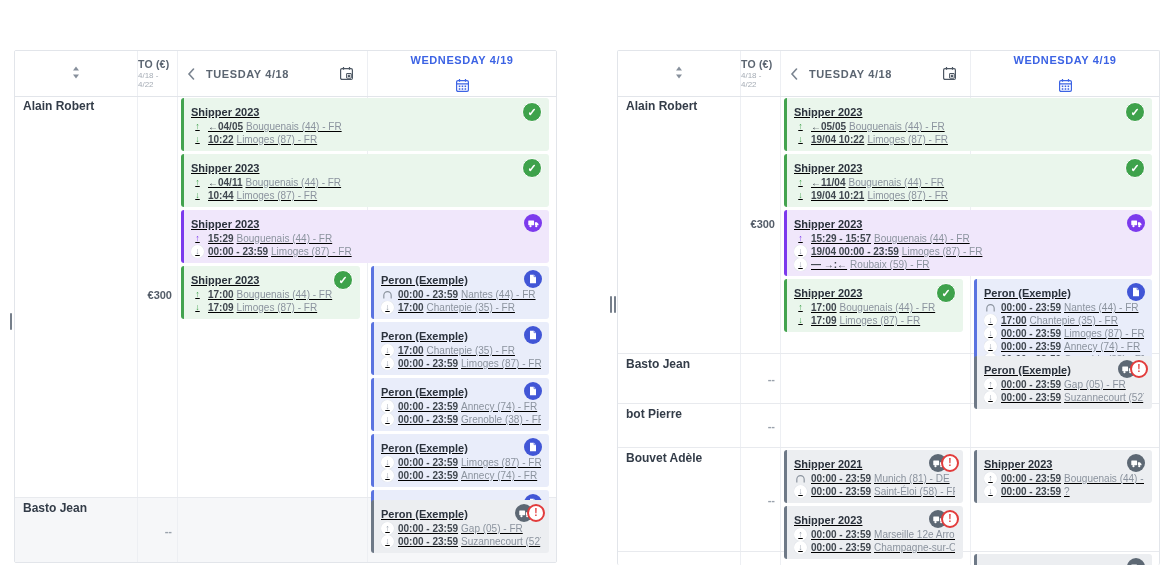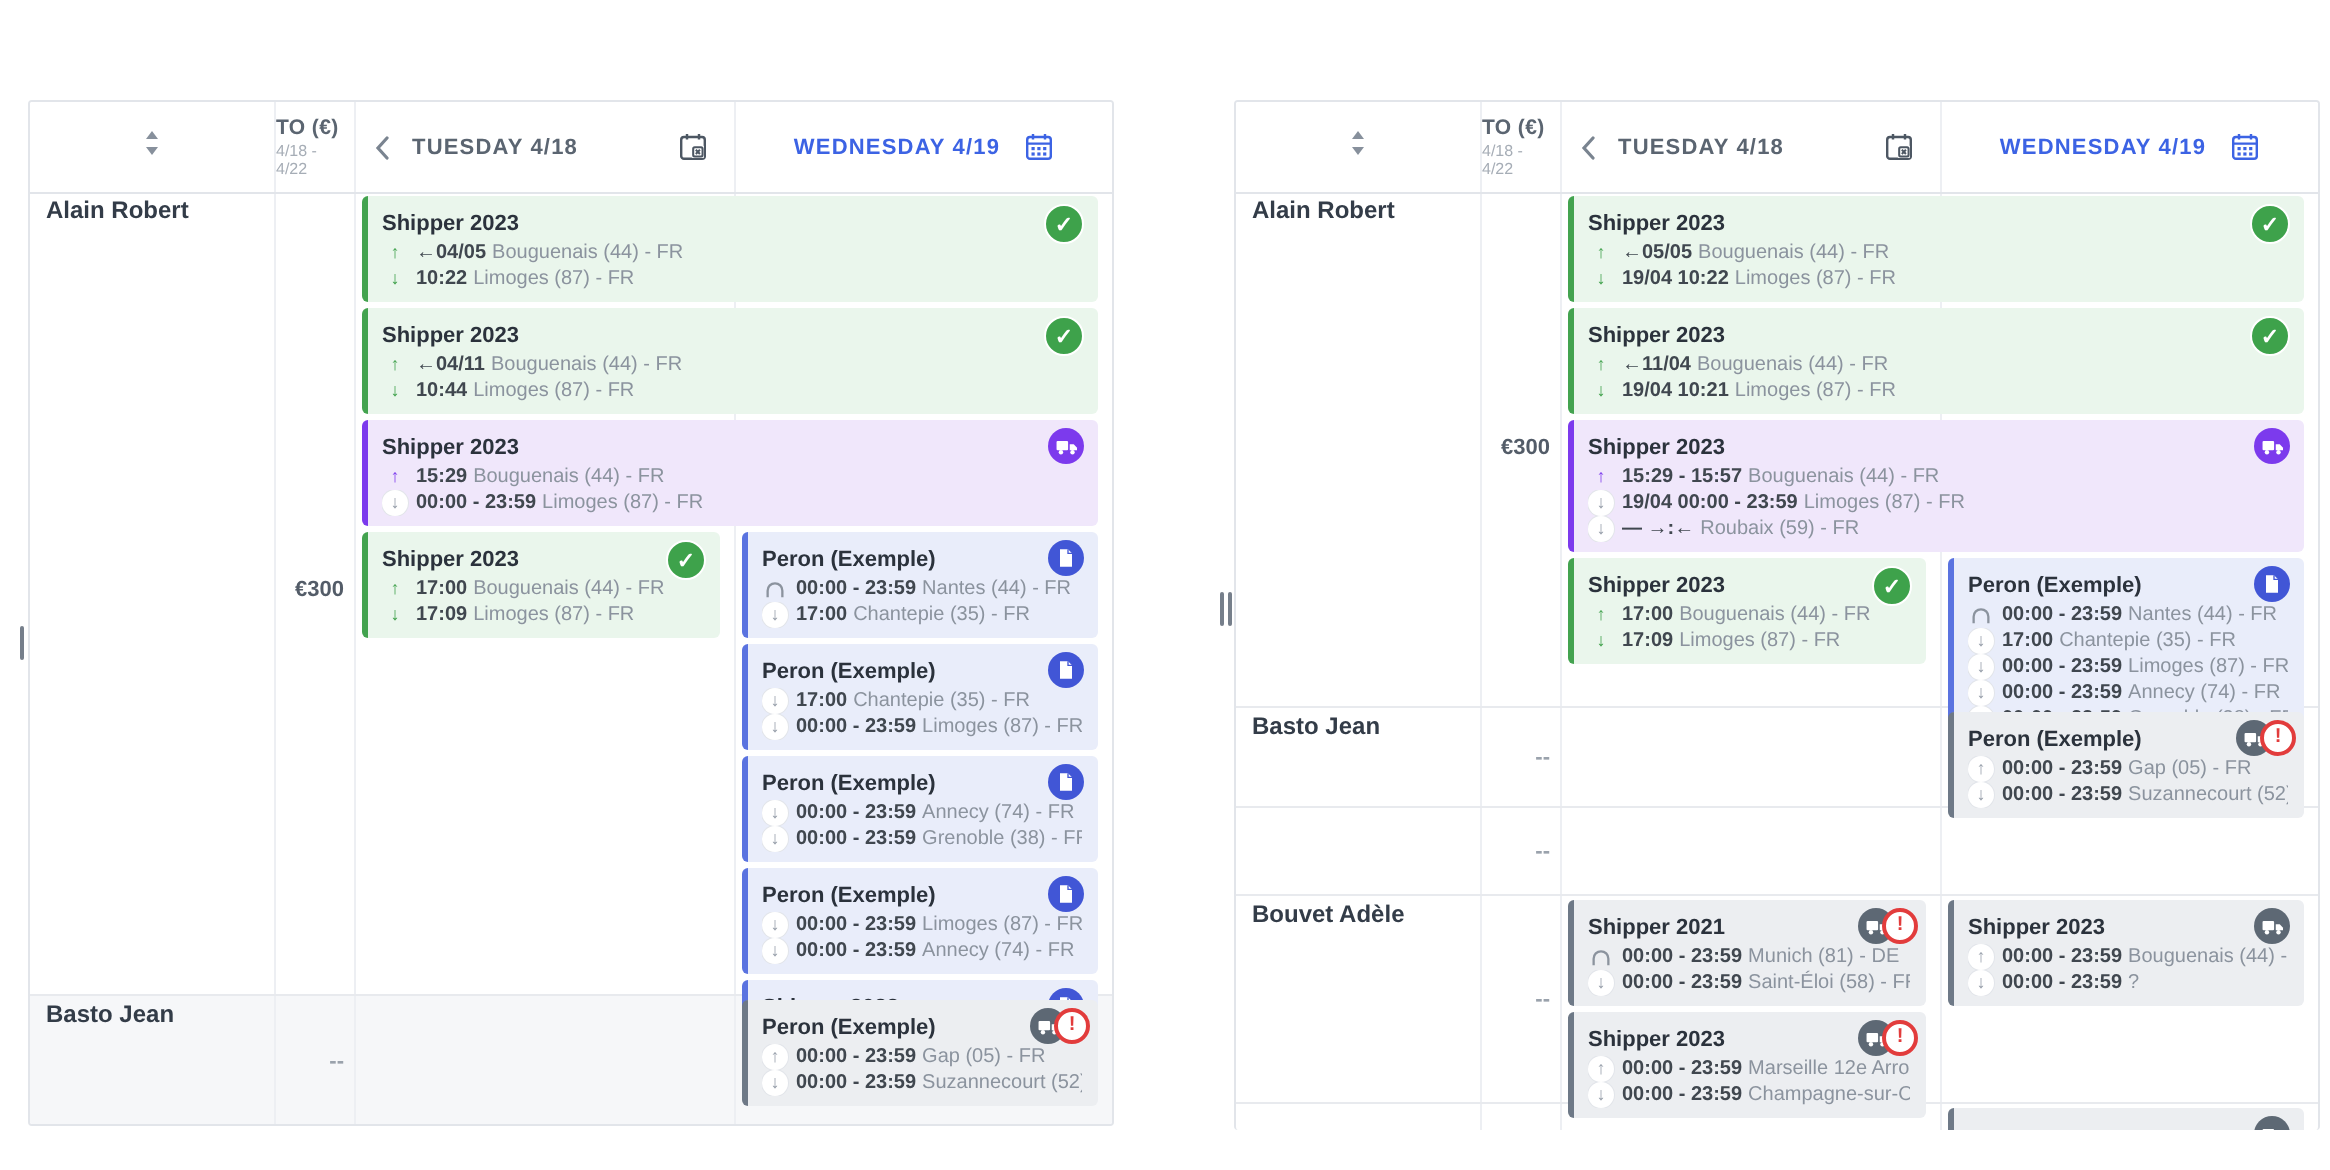--- a/index.html
+++ b/index.html
@@ -17,21 +17,21 @@
   .c-name{left:0;width:122px;}
   .c-to{left:122px;width:40px;border-left:1px solid #edeff3;}
   .c-t{left:162px;width:190px;border-left:1px solid #edeff3;}
   .c-w{left:352px;width:189px;border-left:1px solid #edeff3;}
 
   .hdr .c-name{display:flex;align-items:center;justify-content:center;}
   .hdr .c-to{display:flex;flex-direction:column;align-items:flex-start;justify-content:center;padding-right:5px;}
   .to-label{font-size:10.5px;font-weight:700;color:#5b6571;letter-spacing:.2px;}
   .to-range{font-size:8px;color:#a6adb6;margin-top:1px;}
   .hdr .c-t{display:flex;align-items:center;padding:0 13px 0 9px;}
-  .hdr .c-w{display:flex;align-items:center;justify-content:center;gap:12px;}
+  .hdr .c-w{display:flex;align-items:center;justify-content:center;gap:12px;flex-direction:column;}
   .day-label{font-size:11px;font-weight:700;color:#5b6571;letter-spacing:.6px;white-space:nowrap;}
   .day-label.today{color:#3c63e4;}
   .hdr .c-t .day-label{margin-left:11px;}
   .hdr-icon{margin-left:auto;display:flex;align-items:center;cursor:pointer;}
   .hdr-icon.static{margin-left:0;}
   .chev{display:flex;align-items:center;cursor:pointer;}
 
   
   .rows{position:absolute;top:45px;left:0;right:0;bottom:0;}
   .row{position:relative;box-sizing:border-box;border-bottom:1px solid #e8eaee;}
@@ -43,21 +43,21 @@
   .to-val.dash{color:#9aa2ac;font-weight:700;}
   .p0 .row-0 .to-val{top:193px;transform:none;}
   .p1 .row-0 .to-val{top:122px;transform:none;}
 
   
   .cards{position:absolute;left:162px;top:0;width:379px;padding-top:2px;z-index:2;}
   .pair{display:flex;}
   .colT{width:190px;flex:none;}
   .colW{width:189px;flex:none;}
   .card{position:relative;border-radius:3px;border-left:3px solid;margin:0 7px 3px 4px;
-        padding:4px 8px 5px 7px;box-sizing:border-box;cursor:pointer;}
+        padding:4px 8px 5px 7px;box-sizing:border-box;cursor:pointer;text-decoration:underline;}
   .card.partial{min-height:40px;}
   .title{font-size:11px;font-weight:700;color:#2b323c;line-height:13px;padding-right:26px;
          white-space:nowrap;overflow:hidden;}
   .line{display:flex;align-items:center;line-height:13px;font-size:10px;white-space:nowrap;overflow:hidden;}
   .tm{font-weight:700;color:#40474f;margin-right:3px;}
   .pl{color:#8b939e;}
   .arr{width:13px;height:13px;flex:none;margin-right:4px;display:flex;align-items:center;
        justify-content:center;font-size:9px;font-weight:700;}
   .arr.circled{background:#fff;border-radius:50%;color:#98a0ab;box-shadow:0 0 0 .5px #e2e5ea;}
   .card.green{background:#eaf6ec;border-color:#43a34f;}
@@ -495,20 +495,21 @@
                         </g>
                       </svg>
                     </span>
                     <span class="alert">!</span>
                   </span></div>
               </div>
             </div>
           </div>
         </div>
         <div class="row row-2" style="height: 44px;">
+          <div class="cc c-name"><span class="rname">bot Pierre</span></div>
           <div class="cc c-to">
             <span class="to-val dash">--</span>
           </div>
           <div class="cc c-t"></div>
           <div class="cc c-w"></div>
           <div class="cards">
             <div class="pair">
               <div class="colT"></div>
               <div class="colW"></div>
             </div>

